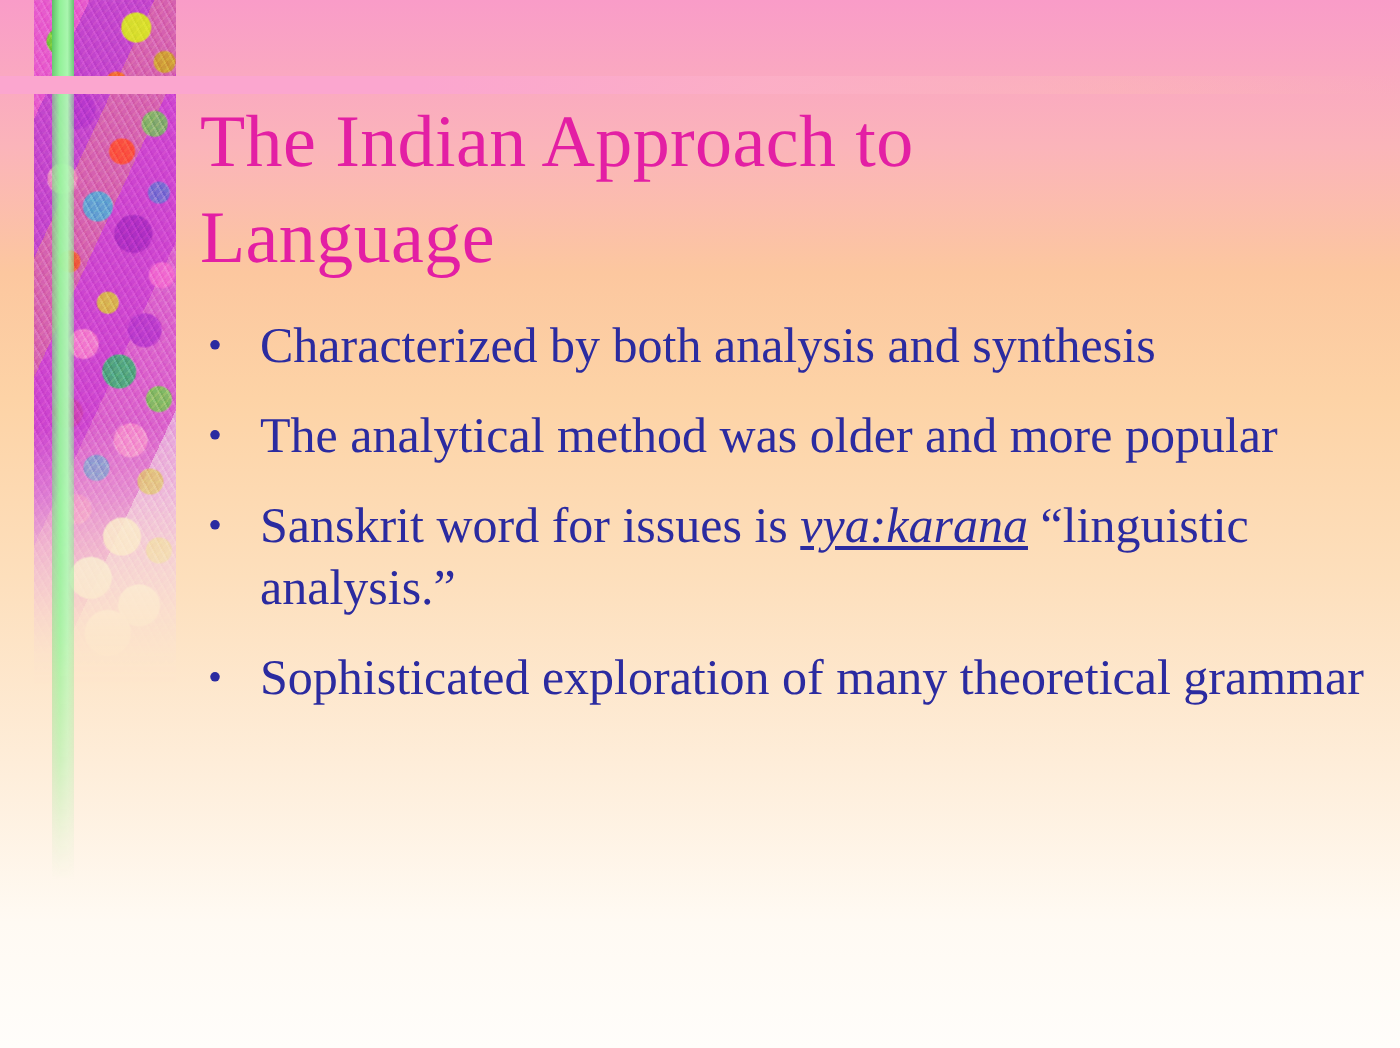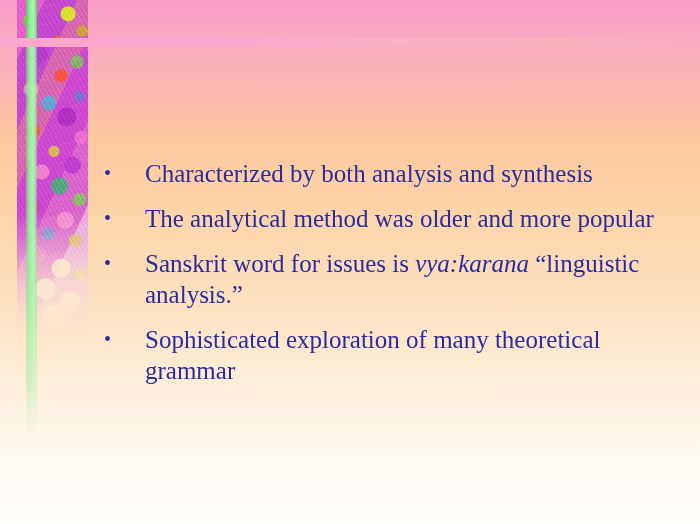--- a/index.html
+++ b/index.html
@@ -192,43 +192,45 @@
     width: 30px;
     color: #2b2ba0;
     font-size: 20px;
     line-height: 31px;
     text-align: left;
     padding-left: 4px;
     box-sizing: border-box;
   }
   .bullet-text {
     flex: 1 1 auto;
-    margin-left: 15px;
   }
   .bullet-text i {
     font-style: italic;
+    text-decoration: underline;
   }
 </style>
 </head>
 <body>
 
 <div class="slide">
 
   <div class="deco-band">
     <div class="deco-texture"></div>
     <div class="deco-texture fine"></div>
     <div class="deco-fade-white"></div>
   </div>
 
   <div class="deco-green-stripe dark-top"></div>
 
   <div class="deco-green-stripe"></div>
 
   <div class="pink-band"></div>
 
+  <div class="title">The Indian Approach to
+Language</div>
 
   <div class="bullets">
 
     <div class="bullet-item">
       <span class="bullet-marker">•</span>
       <span class="bullet-text">Characterized by both analysis and synthesis</span>
     </div>
 
     <div class="bullet-item">
       <span class="bullet-marker">•</span>

